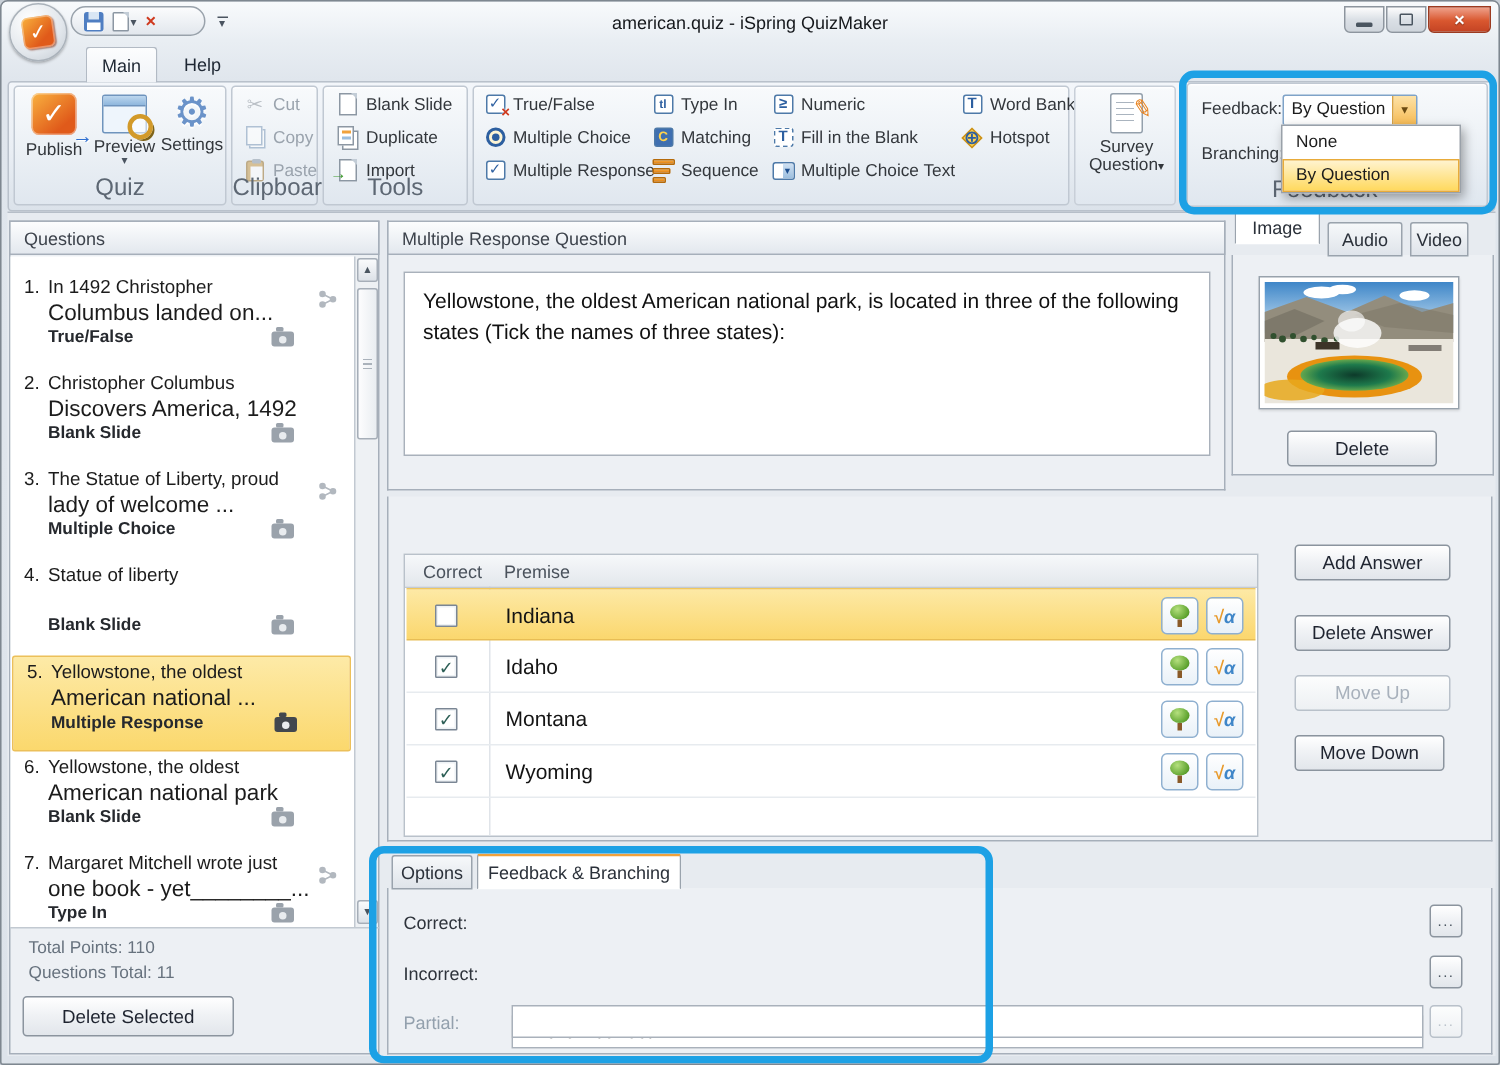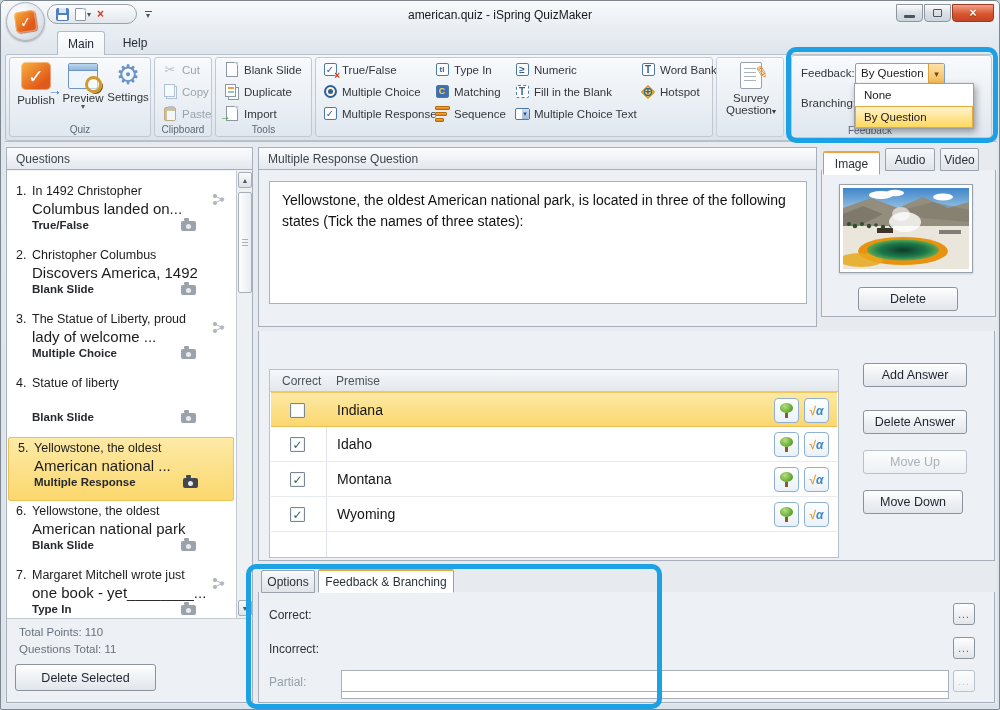--- a/index.html
+++ b/index.html
@@ -28,21 +28,21 @@
 .winbtn.close{background:linear-gradient(#efa18b,#d9572f 55%,#c44424);border-color:#9c3a20}
 .wb-min{width:11px;height:3px;background:#4a5560;border-radius:1px;margin-top:6px}
 .wb-max{width:9px;height:8px;border:1.5px solid #4a5560;border-radius:1px}
 .wb-x{color:#fff;font-weight:bold;font-size:12px;text-shadow:0 1px 1px rgba(0,0,0,.4)}
 
 .rtab{top:30px;height:24px;display:flex;align-items:center;justify-content:center;font-size:12px;color:#1e2733;z-index:6;cursor:pointer}
 .rtab.active{background:linear-gradient(#fcfdfe,#f0f3f7);border:1px solid #b2bac4;border-bottom:none;border-radius:3px 3px 0 0}
 
 .ribbonstrip{left:4px;top:53px;width:992px;height:87px;background:linear-gradient(#f3f6fa,#e9eef4 55%,#dbe2ea);border:1px solid #b9c1cb;border-radius:3px;z-index:2}
 .group{position:absolute;background:linear-gradient(#f8fafc,#ebf0f5 55%,#e0e7ef);border:1px solid #c0c8d2;border-radius:3px;box-shadow:inset 0 1px 0 rgba(255,255,255,.8);z-index:3}
-.glabel{position:absolute;left:0;right:0;bottom:1px;text-align:center;font-size:10px;color:#5d6773}
+.glabel{position:absolute;left:0;right:0;bottom:1px;text-align:center;font-size:16px;color:#5d6773}
 .bigbtn{position:absolute;display:flex;flex-direction:column;align-items:center;font-size:11.5px;color:#33373c;cursor:pointer;text-align:center}
 .ritem{position:absolute;display:flex;align-items:center;gap:4px;height:17px;font-size:11.5px;color:#33373c;white-space:nowrap;cursor:pointer}
 .ritem.dis{color:#9aa3ad;cursor:default}
 .ritem.dis .icwrap{opacity:.55}
 .icwrap{width:16px;height:16px;display:inline-flex;align-items:center;justify-content:center;position:relative;flex:none}
 .icb{width:13px;height:13px;background:#fff;border:1px solid #4d79a8;border-radius:2px;color:#2d5fa0;font-size:10px;font-weight:bold;display:flex;align-items:center;justify-content:center;line-height:1}
 .icb.small-t{font-size:8px}
 .icb.dash{border-style:dashed}
 .icb.fill{background:#3f6fb0;color:#ffd24d;font-size:9px}
 .tfx{position:absolute;right:-2px;bottom:-3px;color:#d03a1e;font-size:10px;font-weight:bold;text-shadow:0 0 2px #fff}
@@ -444,21 +444,21 @@
 
   <div class="divline" style="left:6px;top:617px;width:246px;height:1px"></div>
   <div class="footer-text" style="left:18px;top:625px">Total Points: 110</div>
   <div class="footer-text" style="left:18px;top:642px">Questions Total: 11</div>
   <div class="btn" style="left:14px;top:663px;width:141px;height:27px;z-index:3">Delete Selected</div>
 
   <div class="panelbox" style="left:257px;top:146px;width:559px;height:180px"></div>
   <div class="phead" style="left:257px;top:146px;width:559px;height:23px">Multiple Response Question</div>
   <div class="whitebox" style="left:268px;top:180px;width:538px;height:123px">Yellowstone, the oldest American national park, is located in three of the following states (Tick the names of three states):</div>
 
-  <div class="ptab active" style="left:822px;top:150px;width:57px">Image</div>
+  <div class="ptab active" style="left:822px;top:138px;width:57px">Image</div>
   <div class="ptab" style="left:884px;top:147px;width:50px">Audio</div>
   <div class="ptab" style="left:939px;top:147px;width:39px">Video</div>
   <div class="panelbox" style="left:820px;top:169px;width:175px;height:147px"></div>
   <div class="imgframe">
     <svg viewBox="0 0 126 81" width="126" height="81" preserveAspectRatio="none">
       <defs>
         <linearGradient id="sky" x1="0" y1="0" x2="0" y2="1">
             <stop offset="0" stop-color="#3e86c8"></stop>
             <stop offset="1" stop-color="#cde4f4"></stop>
           </linearGradient>

